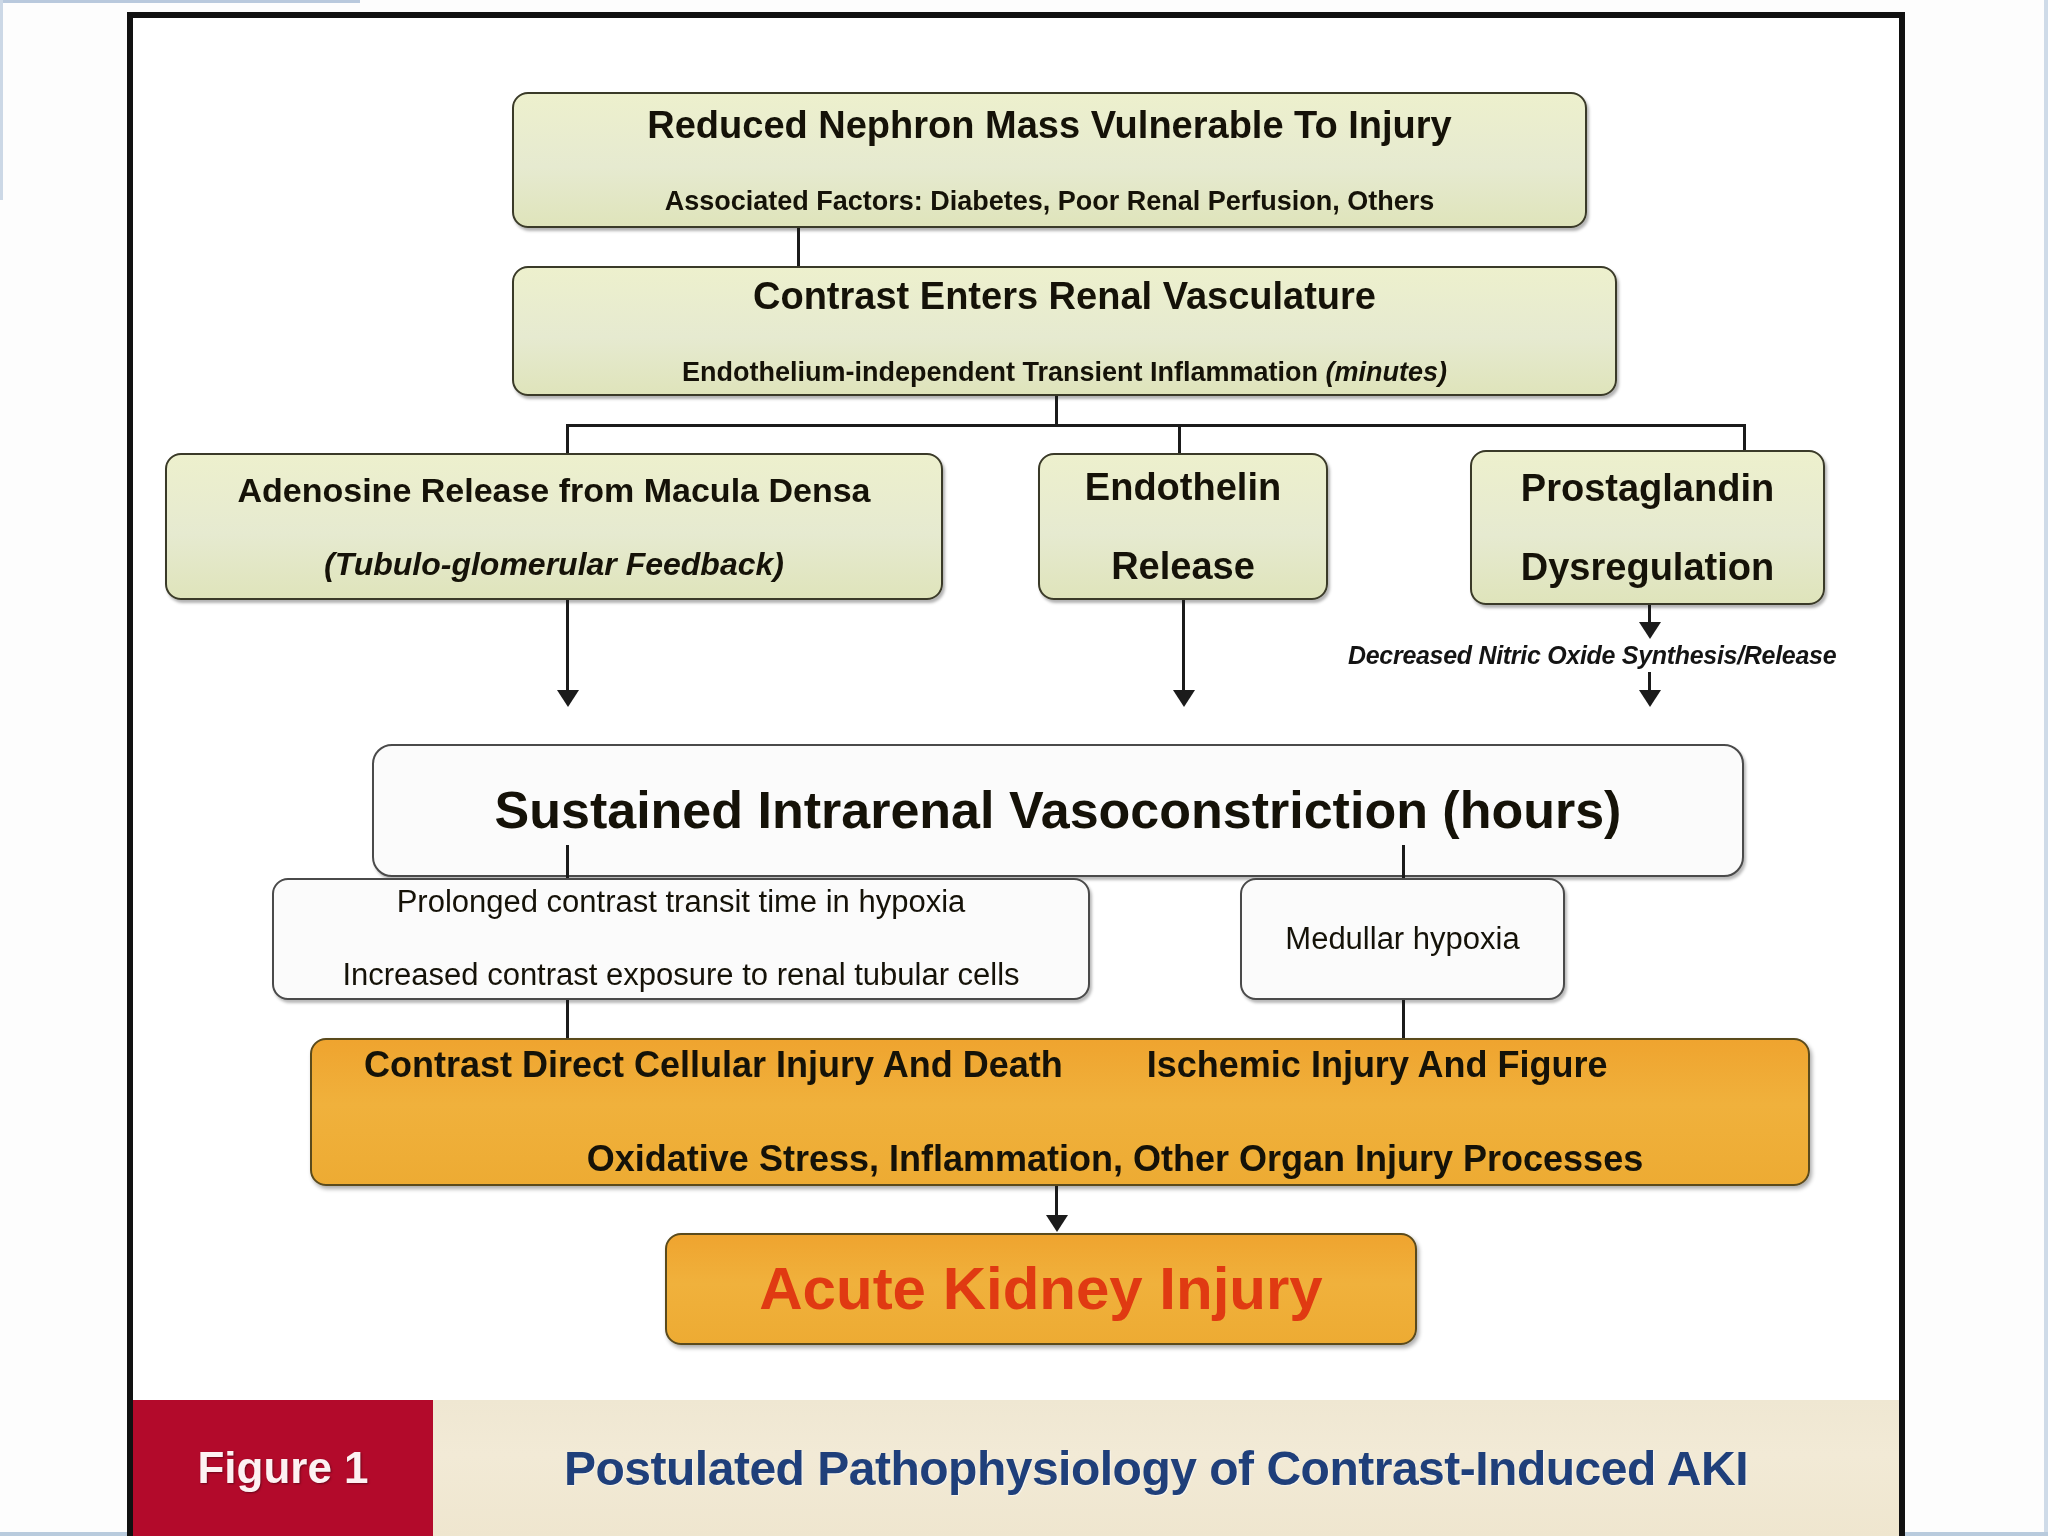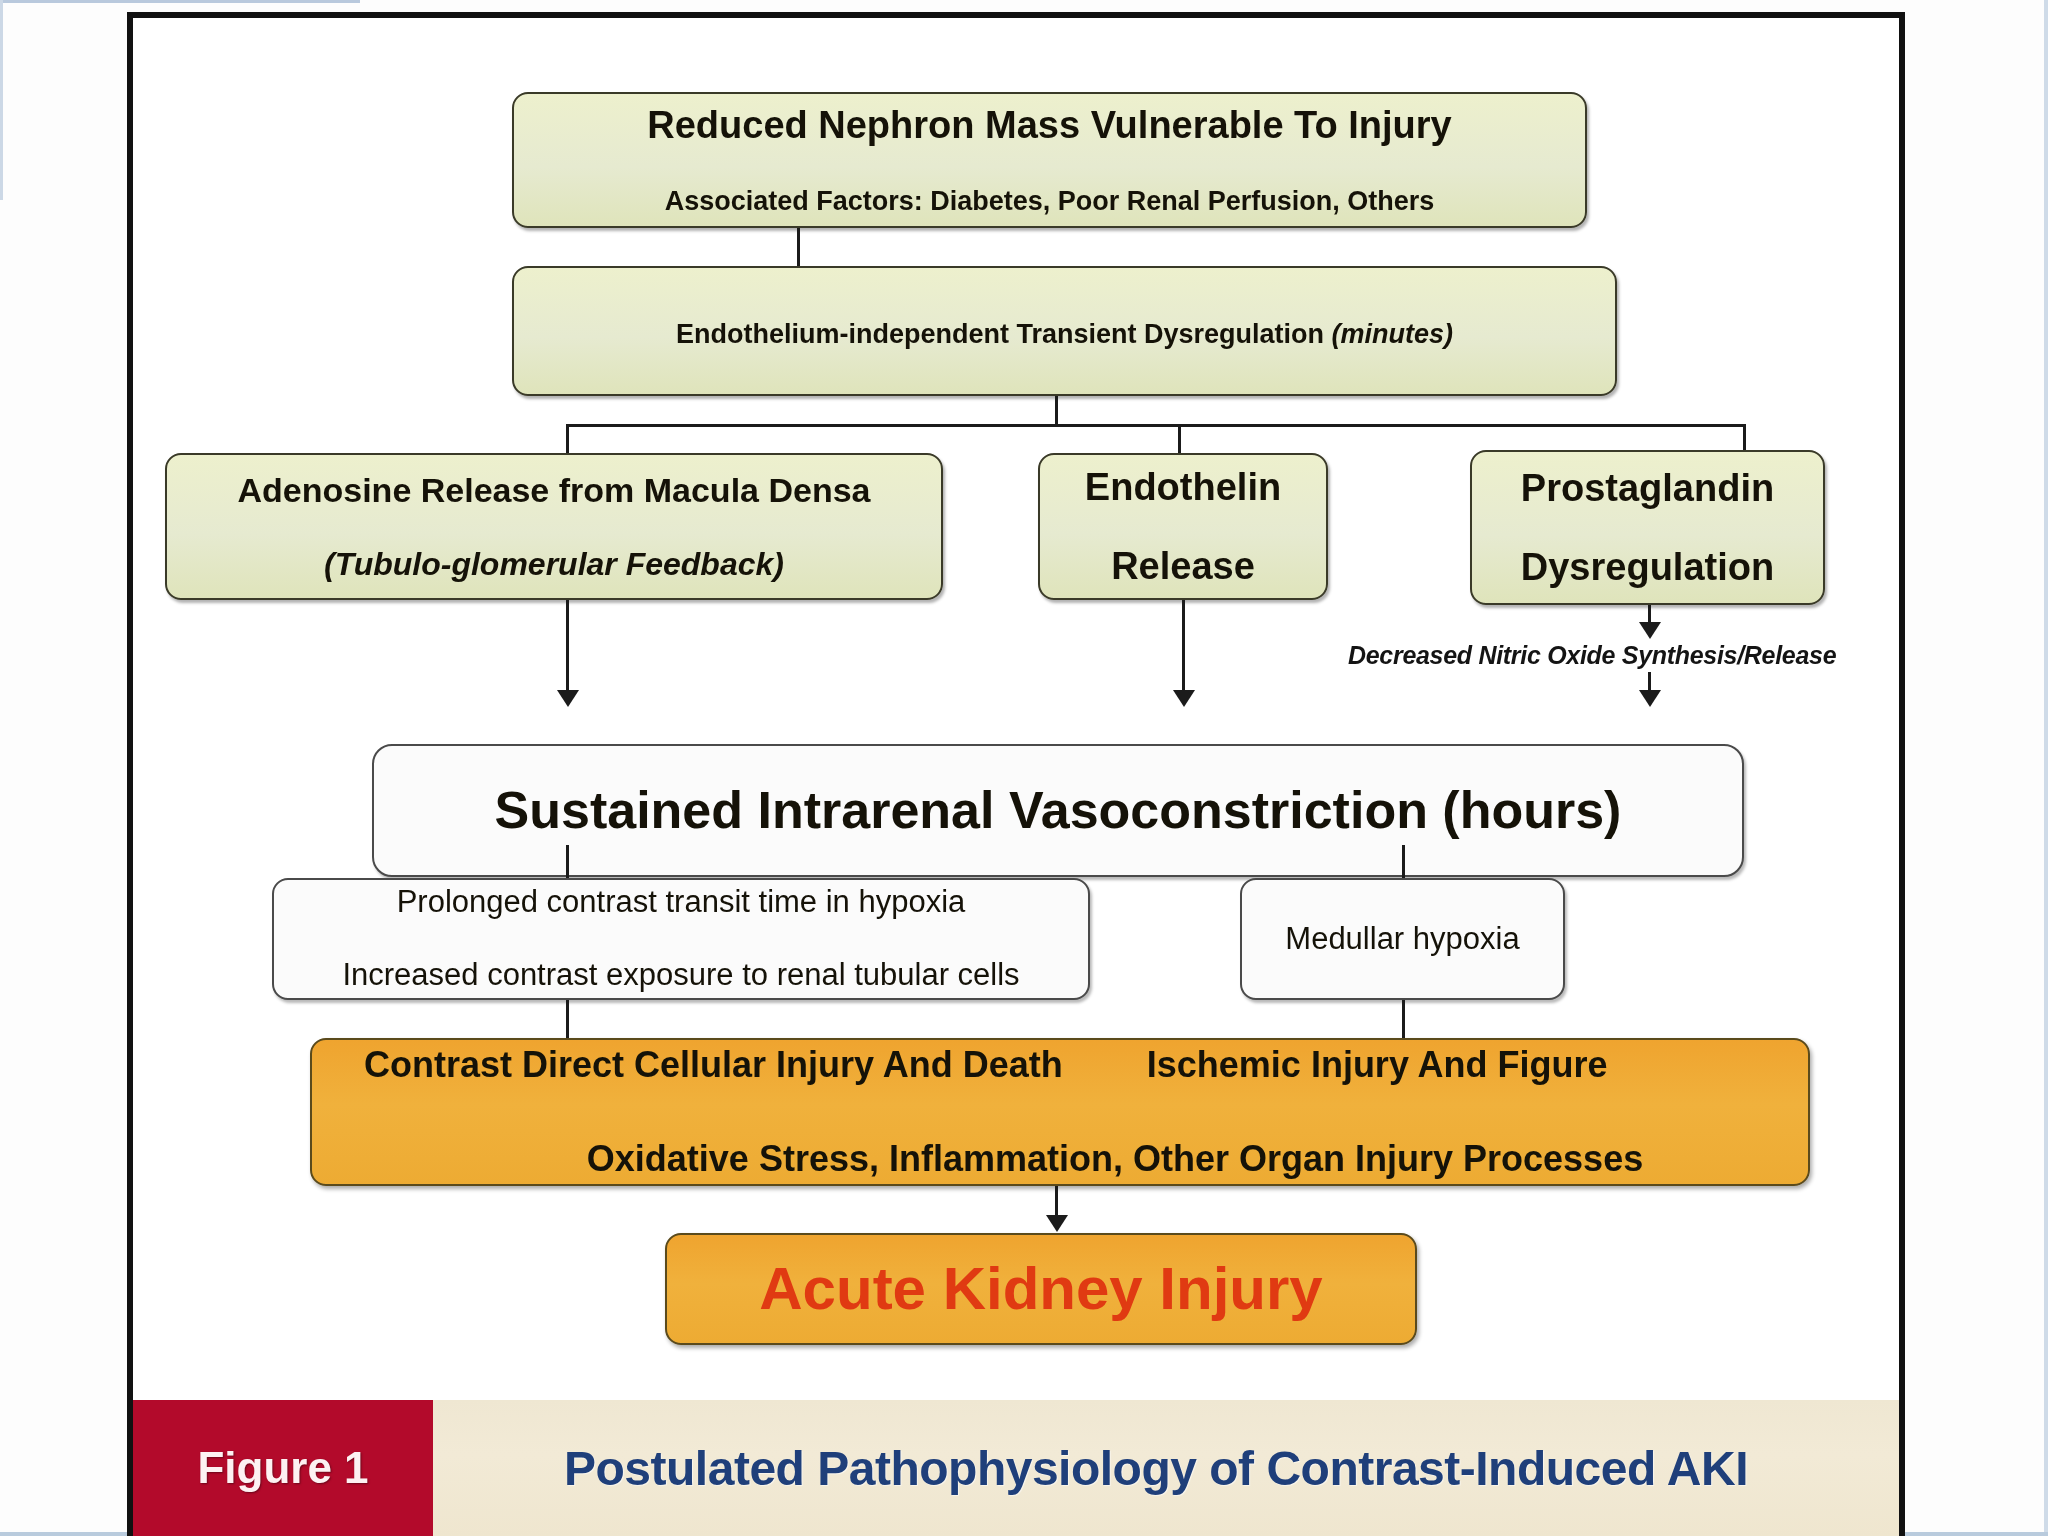--- a/index.html
+++ b/index.html
@@ -101,22 +101,23 @@
   <div id="canvas">
 
     <div class="node green" style="left:512px;top:92px;width:1075px;height:136px;">
       <div class="t-main" style="font-size:38px;">Reduced Nephron Mass Vulnerable To Injury</div>
       <div class="t-sub" style="font-size:27px;margin-top:7px;">Associated Factors:  Diabetes, Poor Renal Perfusion, Others</div>
     </div>
 
     <div class="ln vl" style="left:797px;top:228px;height:38px;"></div>
 
     <div class="node green" style="left:512px;top:266px;width:1105px;height:130px;">
+      <div class="t-main" style="font-size:38px;">Contrast Enters Renal Vasculature</div>
       <div class="t-sub" style="font-size:27px;margin-top:7px;">
-        <span>Endothelium-independent Transient Dysregulation </span><span class="ital">(minutes)</span>
+        <span>Endothelium-independent Transient Inflammation </span><span class="ital">(minutes)</span>
       </div>
     </div>
 
     <div class="ln vl" style="left:1055px;top:396px;height:30px;"></div>
     <div class="ln hl" style="left:566px;top:424px;width:1180px;"></div>
     <div class="ln vl" style="left:566px;top:424px;height:32px;"></div>
     <div class="ln vl" style="left:1178px;top:424px;height:30px;"></div>
     <div class="ln vl" style="left:1743px;top:424px;height:32px;"></div>
 
     <div class="node green" style="left:165px;top:453px;width:778px;height:147px;">

